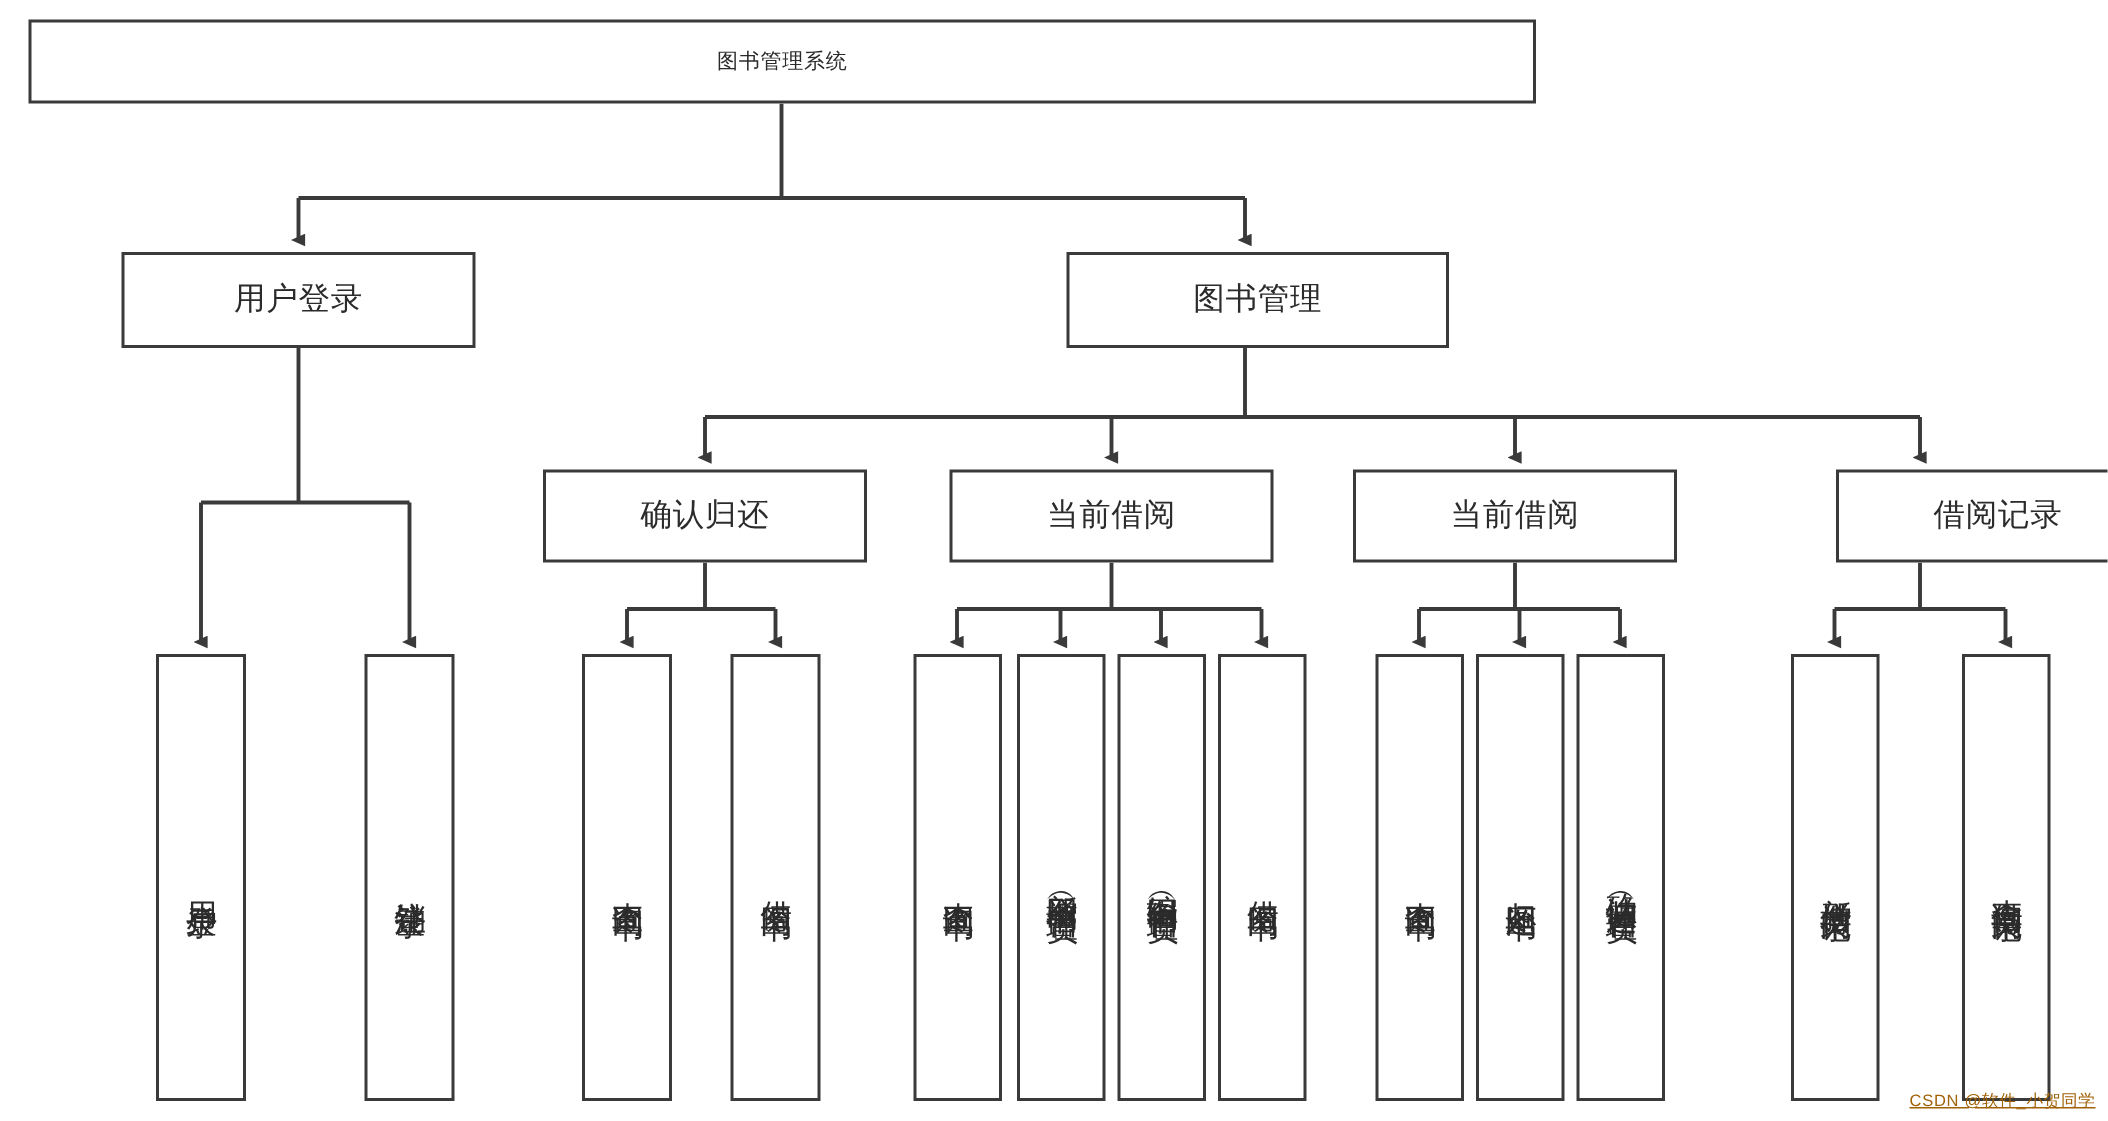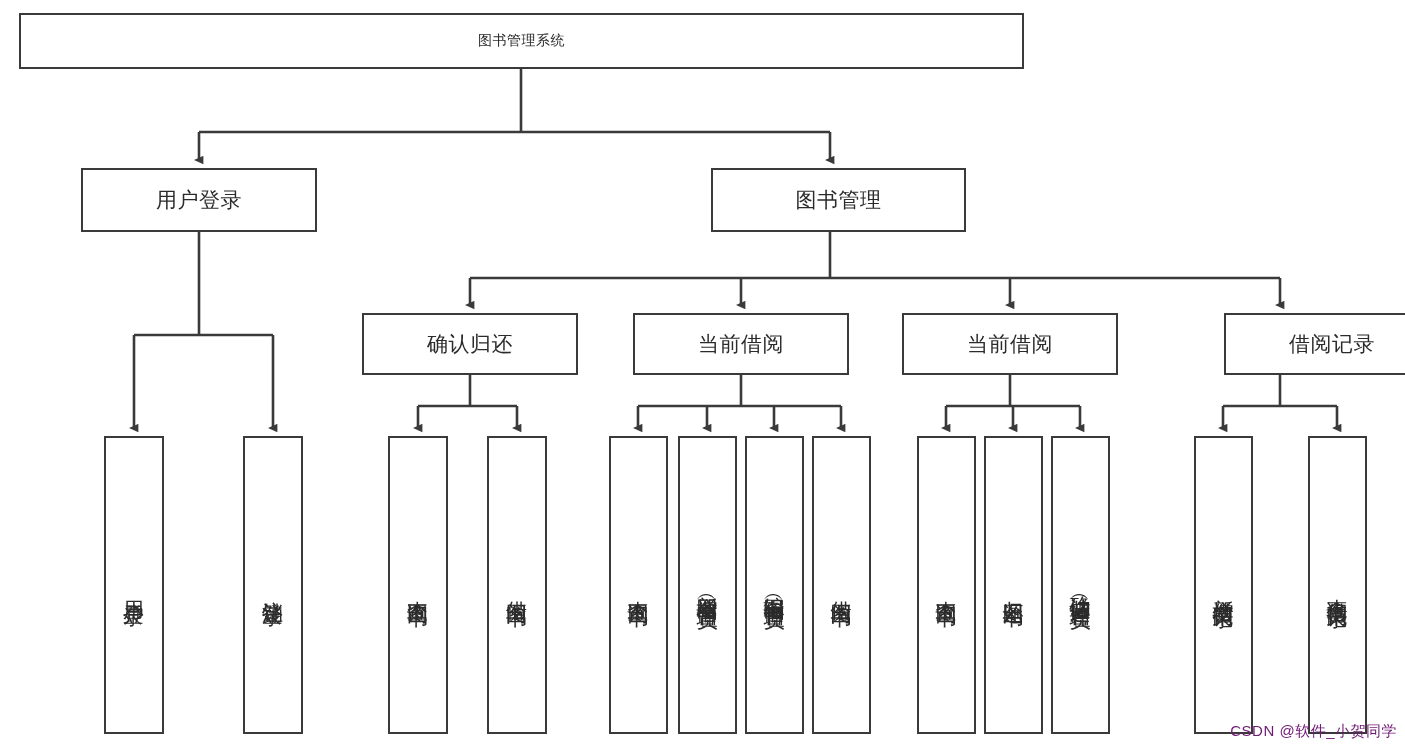--- a/index.html
+++ b/index.html
@@ -60,25 +60,26 @@
     text-orientation: upright;
     font-size: 21px;
     letter-spacing: 2px;
     line-height: 1;
     max-height: 286px;
   }
   .watermark {
     position: absolute;
     right: 8px;
     bottom: 6px;
-    font-size: 15px;
-    color: #701a75;
+    font-size: 11px;
+    color: #a16207;
     letter-spacing: 0.5px;
     white-space: nowrap;
     user-select: none;
+    text-decoration: underline;
   }
 </style>
 </head>
 <body>
 
 <div id="diagram-root">
 
   <svg class="connectors" viewBox="0 0 1405 747">
     <defs>
       <marker id="arrow" markerWidth="10" markerHeight="10" refX="4.2" refY="5" orient="auto" markerUnits="userSpaceOnUse">

